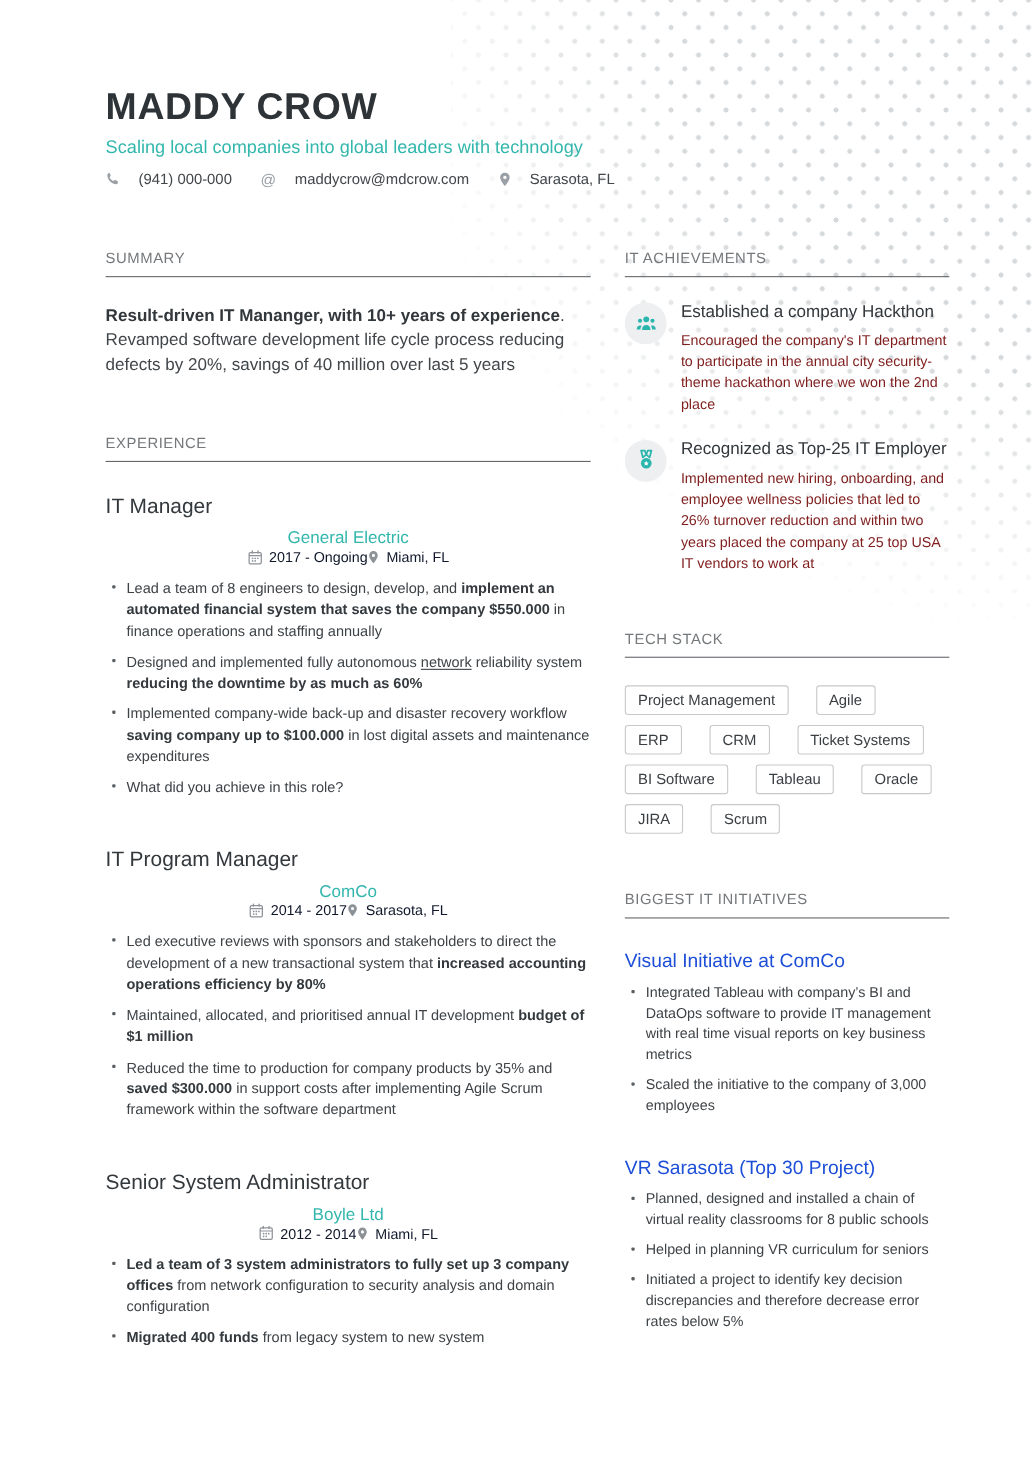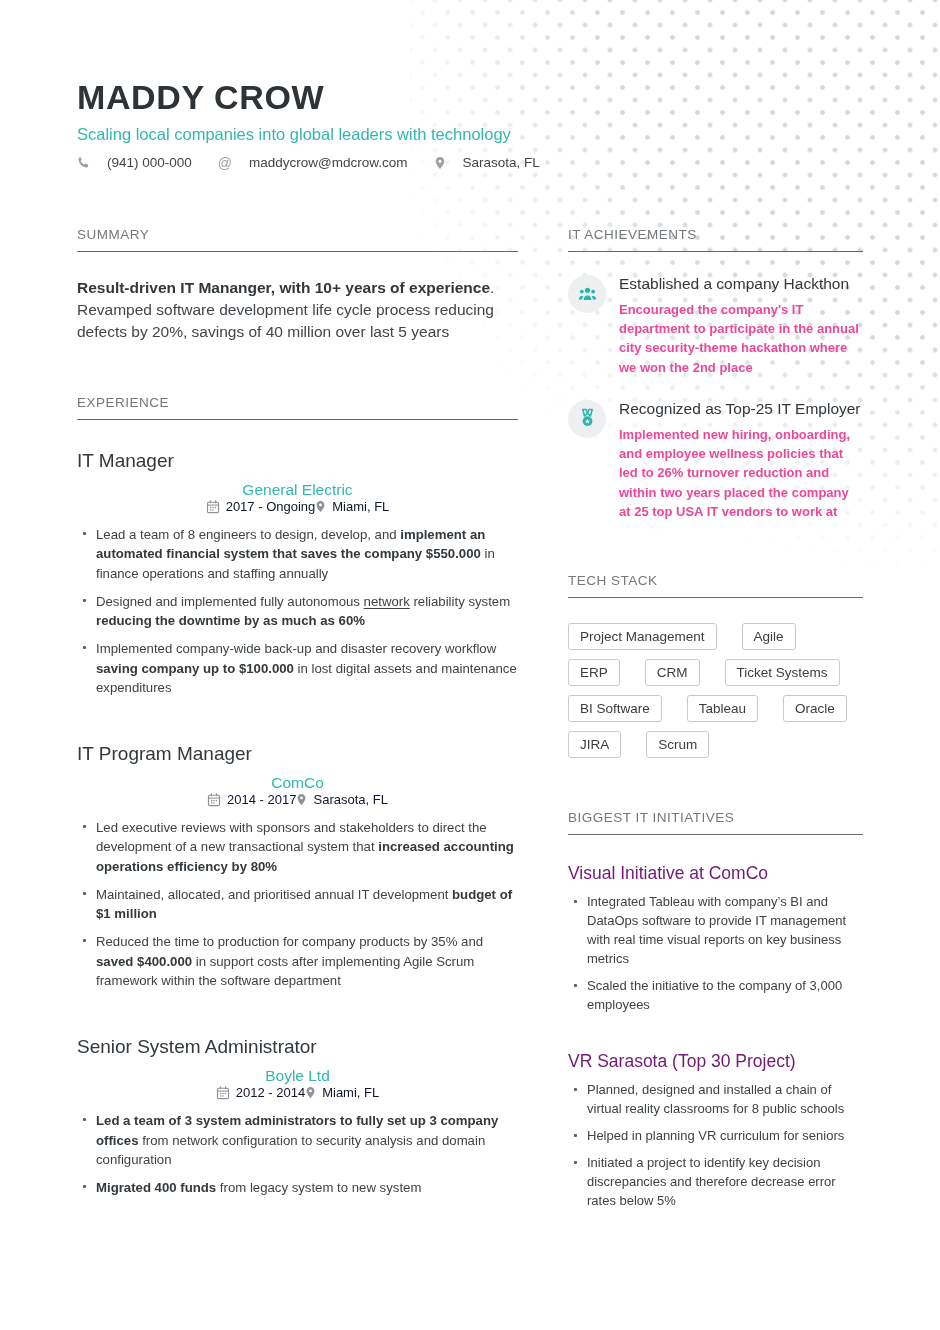--- a/index.html
+++ b/index.html
@@ -10,21 +10,21 @@
   
   .dots { position:absolute; top:0; right:0; width:530px; height:600px; z-index:0;
     background-image:
       radial-gradient(#d6d9db 2px, transparent 2.6px),
       radial-gradient(#d6d9db 2px, transparent 2.6px);
     background-size:25px 25px;
     background-position:0 0, 12.5px 12.5px; }
   .dots::after { content:""; position:absolute; inset:0;
     background:radial-gradient(circle at 100% 0%, rgba(255,255,255,0) 42%, #ffffff 72%); }
 
-  .content { position:relative; z-index:1; }
+  .content { position:relative; z-index:1;padding-left:19px; }
 
   
   .header { padding:78px 77px 0; }
   .name { font-size:34px; font-weight:700; letter-spacing:0.6px; color:#2d3337; }
   .tagline { margin-top:8px; font-size:16.5px; color:#33b7ad; }
   .contact { margin-top:11px; display:flex; align-items:center; gap:26px; font-size:13.5px; color:#41464a; }
   .citem { display:flex; align-items:center; gap:17px; }
   .citem svg { display:block; }
   .at-glyph { font-size:14px; color:#9aa0a5; line-height:1; }
 
@@ -54,28 +54,28 @@
   ul.bullets li { position:relative; padding-left:19px; margin-top:9px; font-size:13.2px; line-height:1.46; color:#3e4347; }
   ul.bullets li::before { content:""; position:absolute; left:6px; top:7px; width:3px; height:3px; background:#595e62; border-radius:1px; }
   ul.bullets b { color:#33393d; }
   ul.bullets u { text-underline-offset:2px; }
 
   
   .ach-item { display:flex; margin-top:23px; }
   .ach-icon { flex:none; width:38px; height:38px; border-radius:50%; background:#edeff0; display:flex; align-items:center; justify-content:center; }
   .ach-body { margin-left:13px; }
   .ach-heading { font-size:15.5px; font-weight:500; color:#31373b; }
-  .ach-text { margin-top:7px; font-size:13px; line-height:1.48; color:#ec4899;font-weight:bold; }
+  .ach-text { margin-top:7px; font-size:13px; line-height:1.48; color:#7f1d1d; }
 
   .tags { margin-top:25px; display:flex; flex-wrap:wrap; gap:9px 25px; }
   .tag { border:1px solid #c7c9cb; border-radius:3px; padding:5px 11px; font-size:13.5px; color:#393e42; background:#fff; }
 
   .initiative { margin-top:28px; }
   .initiative + .initiative { margin-top:36px; }
-  .init-heading { font-size:17.5px; font-weight:500; color:#701a75; }
+  .init-heading { font-size:17.5px; font-weight:500; color:#1d4ed8; }
   .initiative ul.bullets { margin-top:9px; }
   .initiative ul.bullets li { font-size:13px; margin-top:8px; }
 </style>
 </head>
 <body>
 
 <div class="page">
   <div class="dots"></div>
 
   <div class="content">
@@ -146,20 +146,21 @@
                       </svg>
                     </span>
                   <span>Miami, FL</span>
                 </span>
               </div>
             </div>
             <ul class="bullets">
               <li><span>Lead a team of 8 engineers to design, develop, and </span><b>implement an automated financial system that saves the company $550.000</b><span> in finance operations and staffing annually</span></li>
               <li><span>Designed and implemented fully autonomous </span><u>network</u><span> reliability system </span><b>reducing the downtime by as much as 60%</b></li>
               <li><span>Implemented company-wide back-up and disaster recovery workflow </span><b>saving company up to $100.000</b><span> in lost digital assets and maintenance expenditures</span></li>
+              <li><span>What did you achieve in this role?</span></li>
             </ul>
           </div>
 
           <div class="job" style="margin-top:46px;">
             <div class="job-title">IT Program Manager</div>
             <div class="job-head">
               <a class="company">ComCo</a>
               <div class="job-meta">
                 <span class="mi">
                   <span>
@@ -182,21 +183,21 @@
                         <path d="M7 1C4.2 1 2 3.2 2 6c0 3.7 5 9 5 9s5-5.3 5-9c0-2.8-2.2-5-5-5zm0 6.8A1.8 1.8 0 1 1 7 4.2a1.8 1.8 0 0 1 0 3.6z" fill="#8d9297"></path>
                       </svg>
                     </span>
                   <span>Sarasota, FL</span>
                 </span>
               </div>
             </div>
             <ul class="bullets">
               <li><span>Led executive reviews with sponsors and stakeholders to direct the development of a new transactional system that </span><b>increased accounting operations efficiency by 80%</b></li>
               <li><span>Maintained, allocated, and prioritised annual IT development </span><b>budget of $1 million</b></li>
-              <li><span>Reduced the time to production for company products by 35% and </span><b>saved $400.000</b><span> in support costs after implementing Agile Scrum framework within the software department</span></li>
+              <li><span>Reduced the time to production for company products by 35% and </span><b>saved $300.000</b><span> in support costs after implementing Agile Scrum framework within the software department</span></li>
             </ul>
           </div>
 
           <div class="job" style="margin-top:46px;">
             <div class="job-title">Senior System Administrator</div>
             <div class="job-head">
               <a class="company">Boyle Ltd</a>
               <div class="job-meta">
                 <span class="mi">
                   <span>

